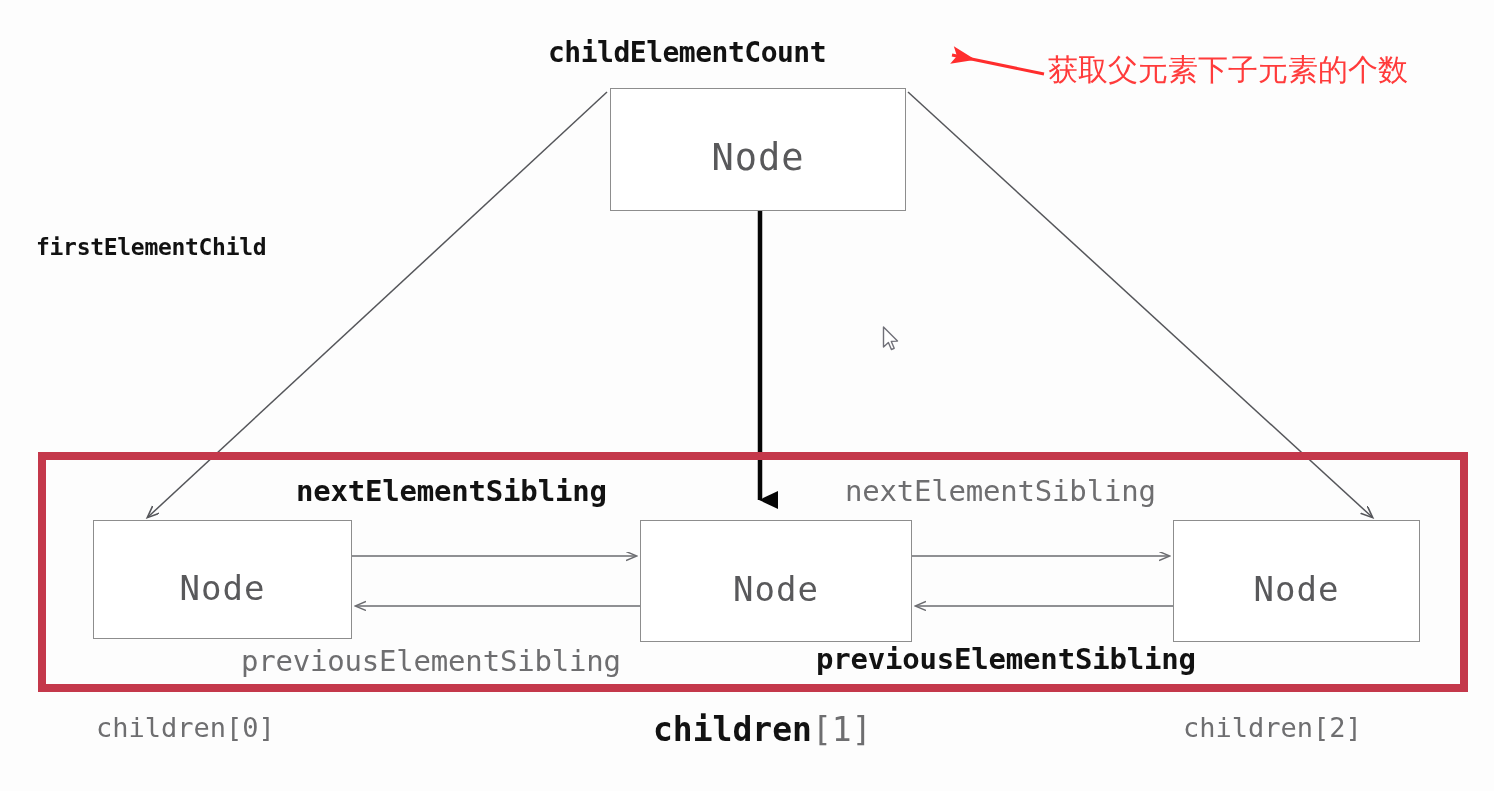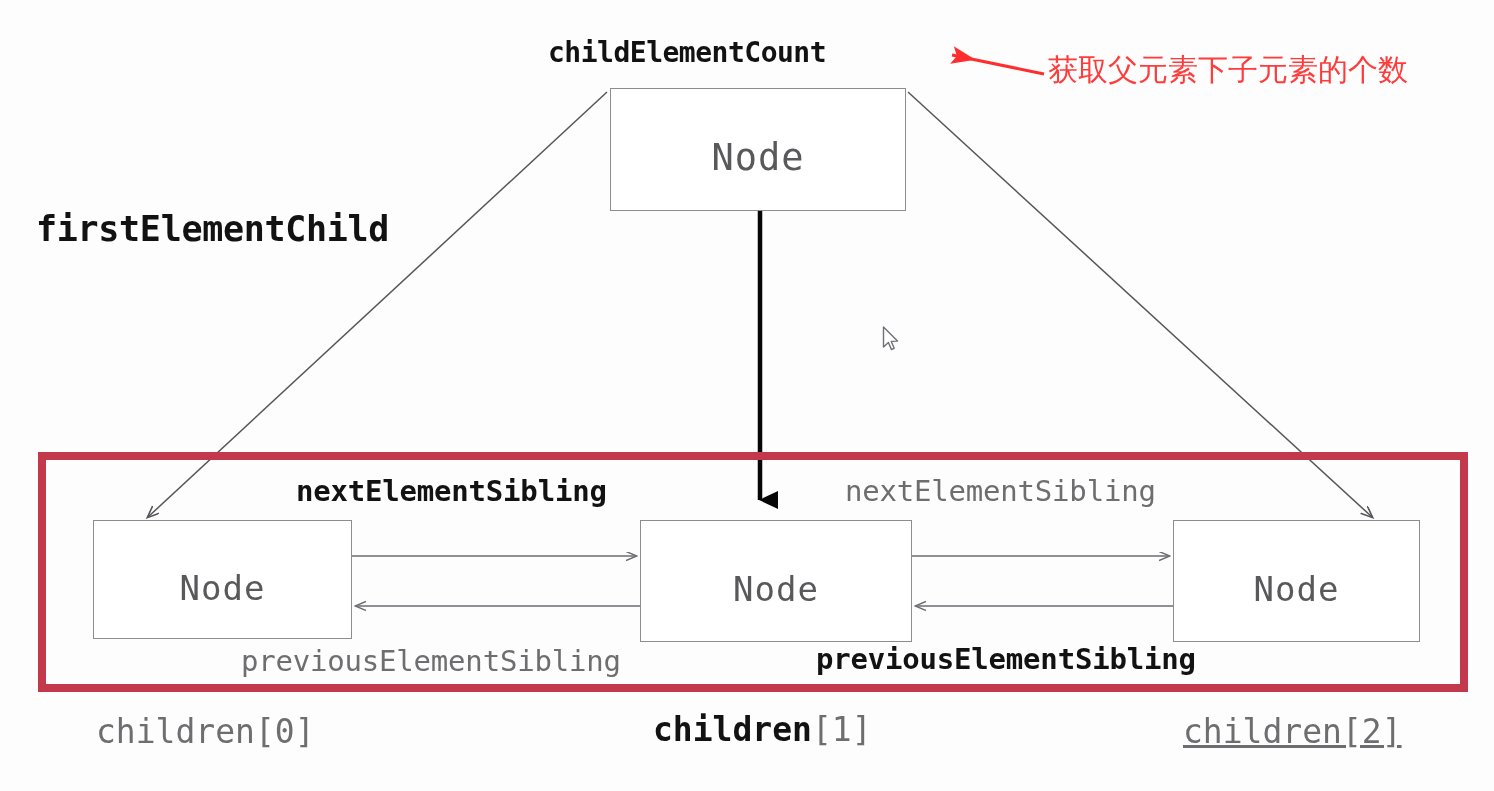--- a/index.html
+++ b/index.html
@@ -82,22 +82,22 @@
     font-weight: 400;
     color: #6e6e70;
   }
 
   #label-child-element-count {
     left: 548px; top: 36px;
     font-size: 28px;
     letter-spacing: -0.5px;
   }
   #label-first-element-child {
-    left: 36px; top: 209px;
-    font-size: 35px;
+    left: 36px; top: 234px;
+    font-size: 23px;
     letter-spacing: -0.3px;
   }
   #label-last-element-child {
     left: 1094px; top: 222px;
     font-size: 33px;
     letter-spacing: -0.3px;
   }
   #label-next-sibling-bold {
     left: 296px; top: 474px;
     font-size: 29px;
@@ -113,26 +113,25 @@
     font-size: 29px;
     letter-spacing: -0.2px;
   }
   #label-prev-sibling-bold {
     left: 816px; top: 642px;
     font-size: 29px;
     letter-spacing: -0.2px;
   }
   #label-children-0 {
     left: 96px; top: 712px;
-    font-size: 33px;
+    font-size: 27px;
   }
   #label-children-2 {
     left: 1183px; top: 712px;
-    font-size: 33px;
-    text-decoration: underline;
+    font-size: 27px;
   }
   #label-children-1 {
     left: 653px; top: 710px;
     font-size: 33px;
   }
   #label-children-1 .kw   { font-weight: 700; color: #121212; }
   #label-children-1 .idx  { font-weight: 400; color: #6e6e70; }
 
   
   #annotation-note {

